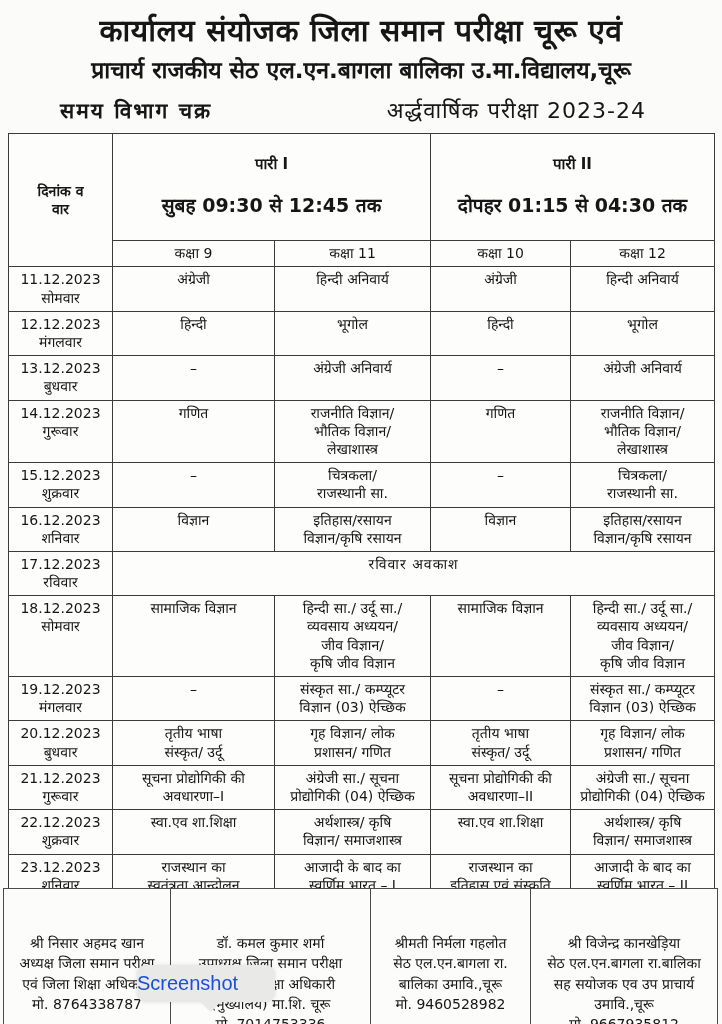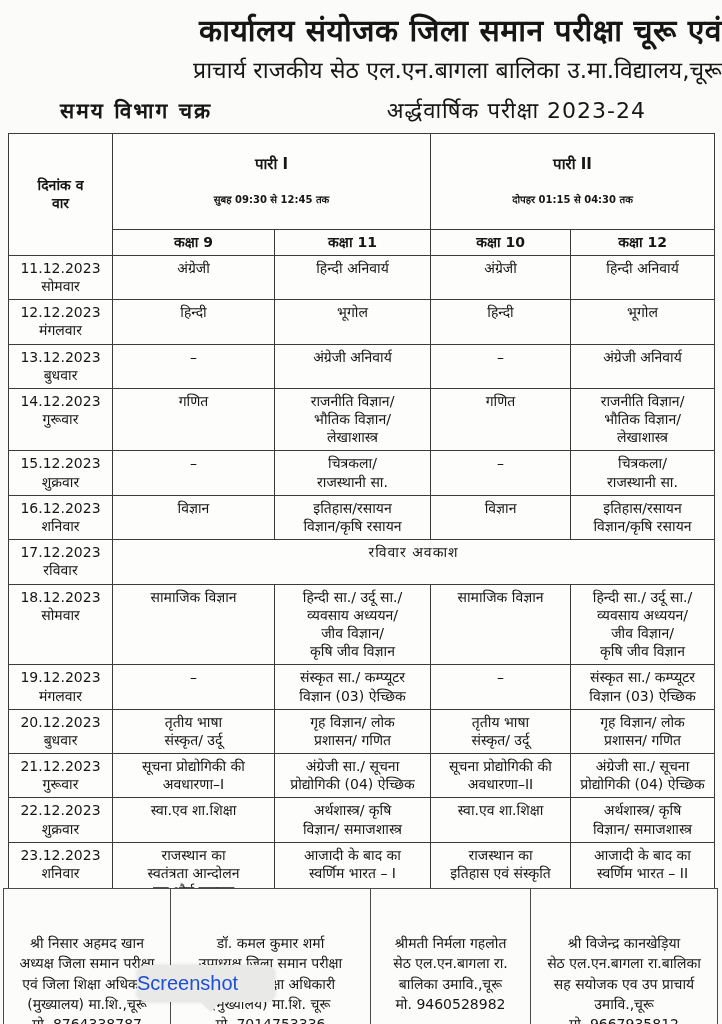--- a/index.html
+++ b/index.html
@@ -4,23 +4,23 @@
 <style>
   html,body{margin:0;padding:0;}
   body{
     width:722px;height:1024px;overflow:hidden;position:relative;
     background:#fbfbf9;color:#161616;
     font-family:"DejaVu Sans","Liberation Sans",sans-serif;
   }
   .page{position:absolute;inset:0;}
 
   
-  .doc-header{padding-top:12px;text-align:right;}
+  .doc-header{padding-top:12px;text-align:center;}
   .hdr-line1{font-size:30px;font-weight:bold;letter-spacing:0.5px;line-height:1.25;}
-  .hdr-line2{font-size:23px;font-weight:normal;margin-top:6px;line-height:1.25;}
+  .hdr-line2{font-size:23px;font-weight:bold;margin-top:6px;line-height:1.25;}
   .hdr-line3{display:flex;justify-content:space-between;align-items:baseline;
              margin-top:10px;padding:0 58px 0 60px;}
   .hdr-left{font-size:21px;font-weight:bold;letter-spacing:2px;}
   .hdr-right{font-size:22px;font-weight:normal;letter-spacing:1px;margin-right:18px;}
 
   
   table.tt{
     position:absolute;left:8px;top:133px;width:706px;
     border-collapse:collapse;table-layout:fixed;
     background:#fdfdfc;
@@ -28,22 +28,22 @@
   table.tt th, table.tt td{
     border:1.6px solid #3a3a3a;
     text-align:center;vertical-align:top;
     padding:3px 2px 4px 2px;
     white-space:pre-line;
     font-size:14px;line-height:1.3;
   }
   table.tt thead th{vertical-align:middle;}
   th.date-hdr{font-size:16.5px;font-weight:bold;line-height:1.5;}
   .shift-name{font-size:15px;font-weight:bold;line-height:1.2;}
-  .shift-time{font-size:10px;font-weight:bold;line-height:1.3;margin-top:2px;}
-  th.class-hdr{font-size:16px;font-weight:bold;padding:4px 0;}
+  .shift-time{font-size:19px;font-weight:bold;line-height:1.3;margin-top:2px;}
+  th.class-hdr{font-size:16px;font-weight:normal;padding:4px 0;}
   td.date-cell{font-size:13.5px;line-height:1.55;}
   td.subject-cell{font-size:14px;}
   td.holiday-cell{font-size:21px;letter-spacing:1px;padding:6px 0;vertical-align:middle;}
 
   
   .footer-box{
     position:absolute;left:3px;top:888px;width:713px;height:140px;
     border-top:1.6px solid #4a4a4a;border-left:1.6px solid #4a4a4a;border-right:1.6px solid #4a4a4a;
     display:grid;grid-template-columns:167px 200px 160px 186px;
     background:#fcfcfa;
@@ -246,21 +246,20 @@
 स्वर्णिम भारत – II</td>
         </tr>
       </tbody>
   </table>
 
   <div class="footer-box" id="footer-box">
       <div class="footer-col">
         <div>श्री निसार अहमद खान</div>
         <div>अध्यक्ष जिला समान परीक्षा</div>
         <div>एवं जिला शिक्षा अधिकारी</div>
-        <div>(मुख्यालय) मा.शि.,चूरू</div>
         <div>मो. 8764338787</div>
       </div>
       <div class="footer-col">
         <div>डॉ. कमल कुमार शर्मा</div>
         <div>उपाध्यक्ष जिला समान परीक्षा</div>
         <div>एवं जिला शिक्षा अधिकारी</div>
         <div>(मुख्यालय) मा.शि. चूरू</div>
         <div>मो. 7014753336</div>
       </div>
       <div class="footer-col">

